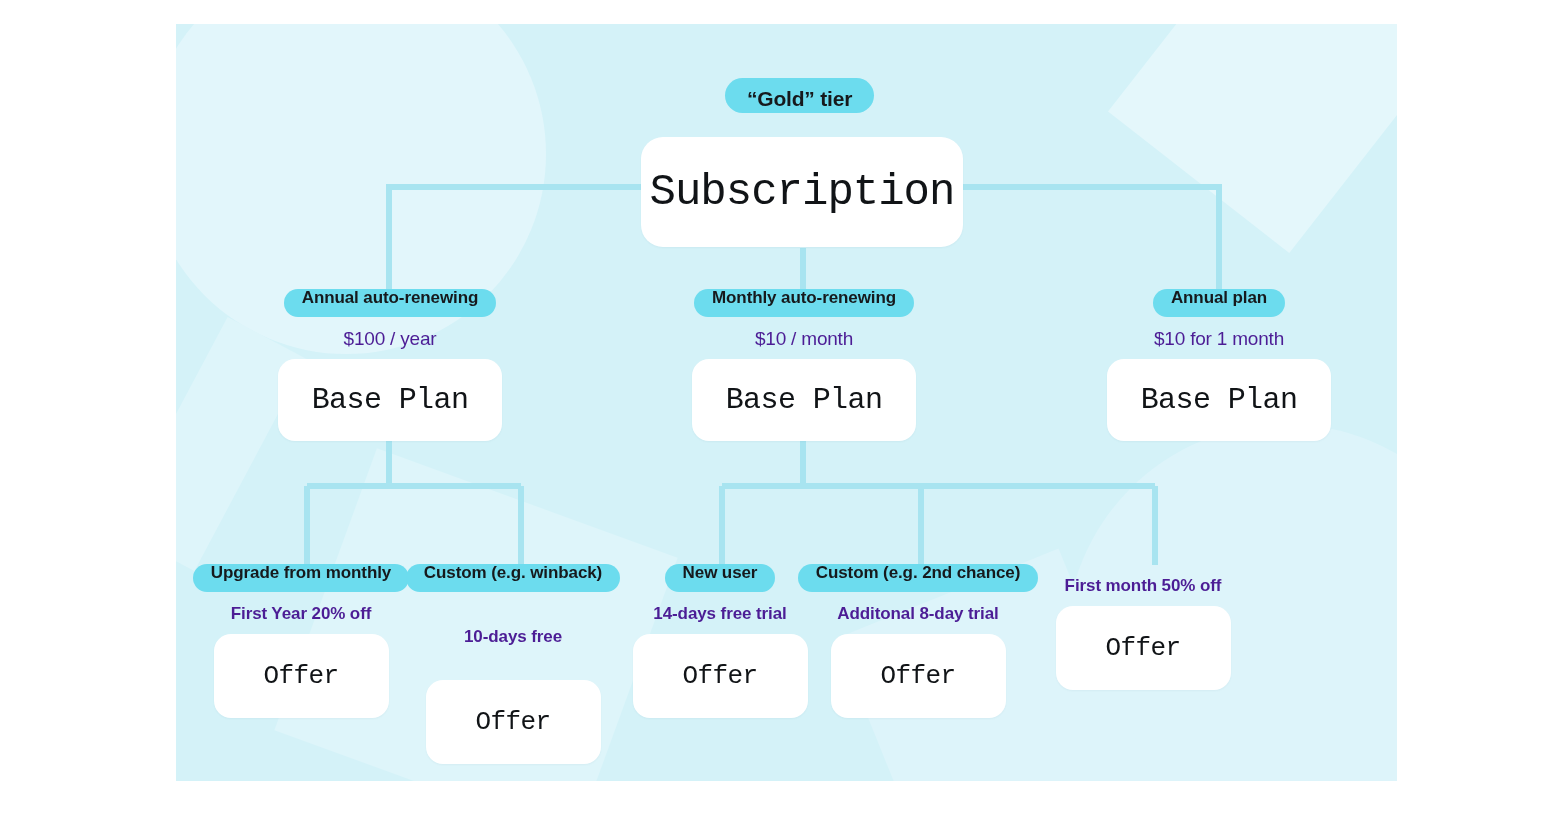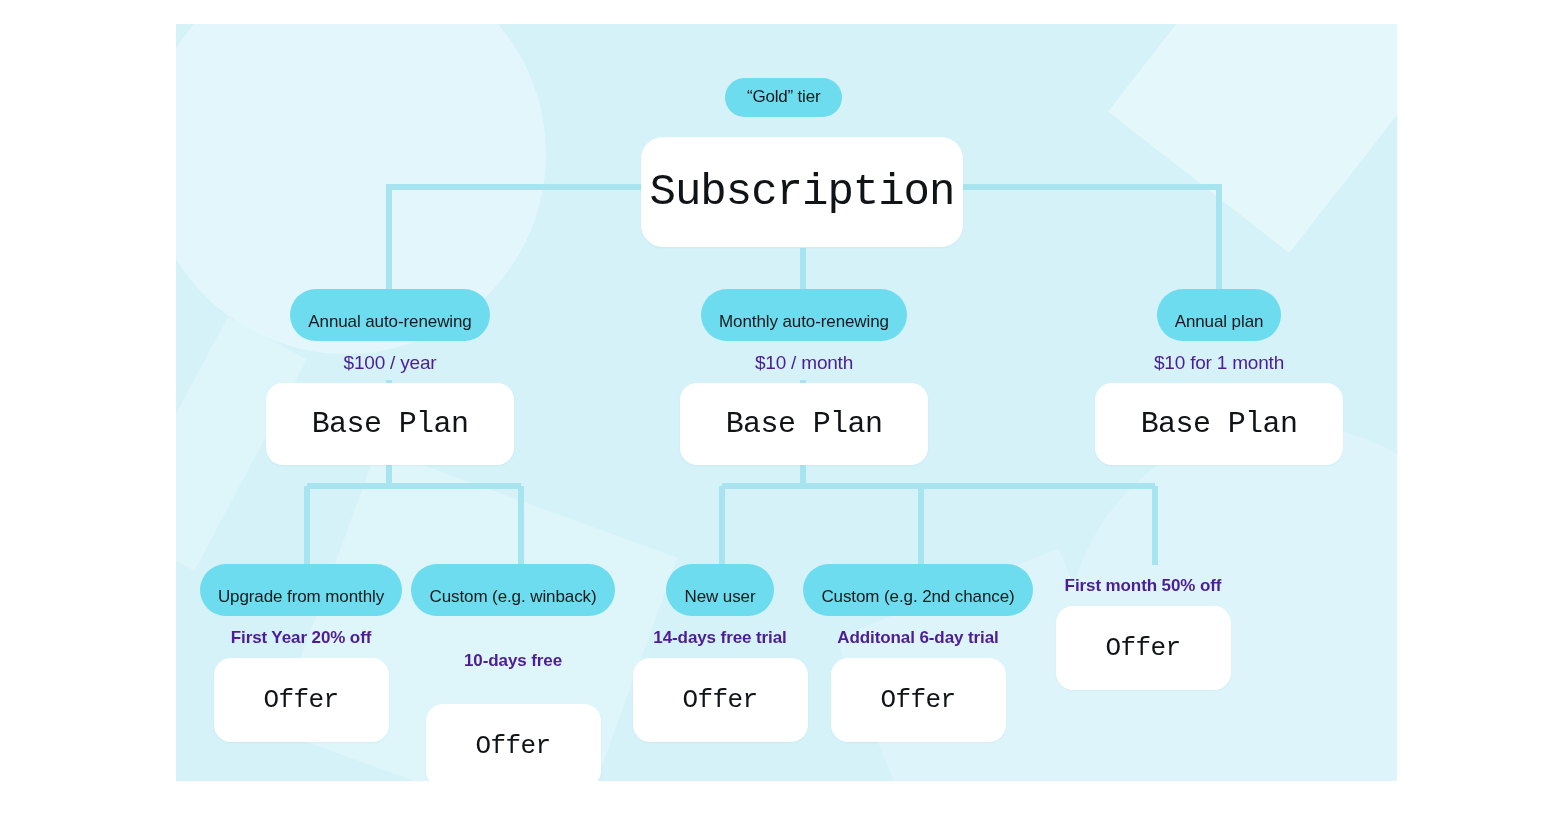--- a/index.html
+++ b/index.html
@@ -102,24 +102,24 @@
     display: flex;
     flex-direction: column;
     align-items: center;
   }
 
   .pill {
     background: #6cdcee;
     color: #16191c;
     border-radius: 999px;
     font-size: 17px;
-    font-weight: 400;
+    font-weight: 700;
     letter-spacing: -0.1px;
     line-height: 1;
-    padding: 24px 18px 11px;
+    padding: 0 18px 11px;
     white-space: nowrap;
     text-align: center;
   }
 
   .sub {
     margin-top: 11px;
     font-size: 19px;
     font-weight: 400;
     color: #4c1d95;
     white-space: nowrap;
@@ -154,29 +154,29 @@
     height: 110px;
     border-radius: 22px;
     font-size: 44px;
     font-weight: 400;
     letter-spacing: -1px;
   }
   #tier-pill {
     position: absolute;
     left: 549px;
     top: 54px;
-    font-size: 17px;
-    font-weight: 400;
-    padding: 10px 22px 12px;
+    font-size: 21px;
+    font-weight: 700;
+    padding: 10px 22px 4px;
     letter-spacing: -0.2px;
   }
 
   
   .baseplan .card {
-    width: 248px;
+    width: 224px;
     height: 82px;
     border-radius: 17px;
     font-size: 30px;
     font-weight: 400;
     letter-spacing: -0.6px;
     margin-top: 9px;
   }
   .baseplan { top: 265px; width: 248px; }
   #node-annual   { left: 90px; }
   #node-monthly  { left: 504px; }
@@ -270,21 +270,21 @@
     </div>
 
     <div class="node offer" id="node-offer-2">
       <div class="pill">New user</div>
       <div class="sub sub-small">14-days free trial</div>
       <div class="card">Offer</div>
     </div>
 
     <div class="node offer" id="node-offer-3">
       <div class="pill">Custom (e.g. 2nd chance)</div>
-      <div class="sub sub-small">Additonal 6-day trial</div>
+      <div class="sub sub-small">Additonal 8-day trial</div>
       <div class="card">Offer</div>
     </div>
 
     <div class="node offer" id="node-offer-4">
       <div class="sub sub-small">First month 50% off</div>
       <div class="card">Offer</div>
     </div>
 
   </div>
 </div>

